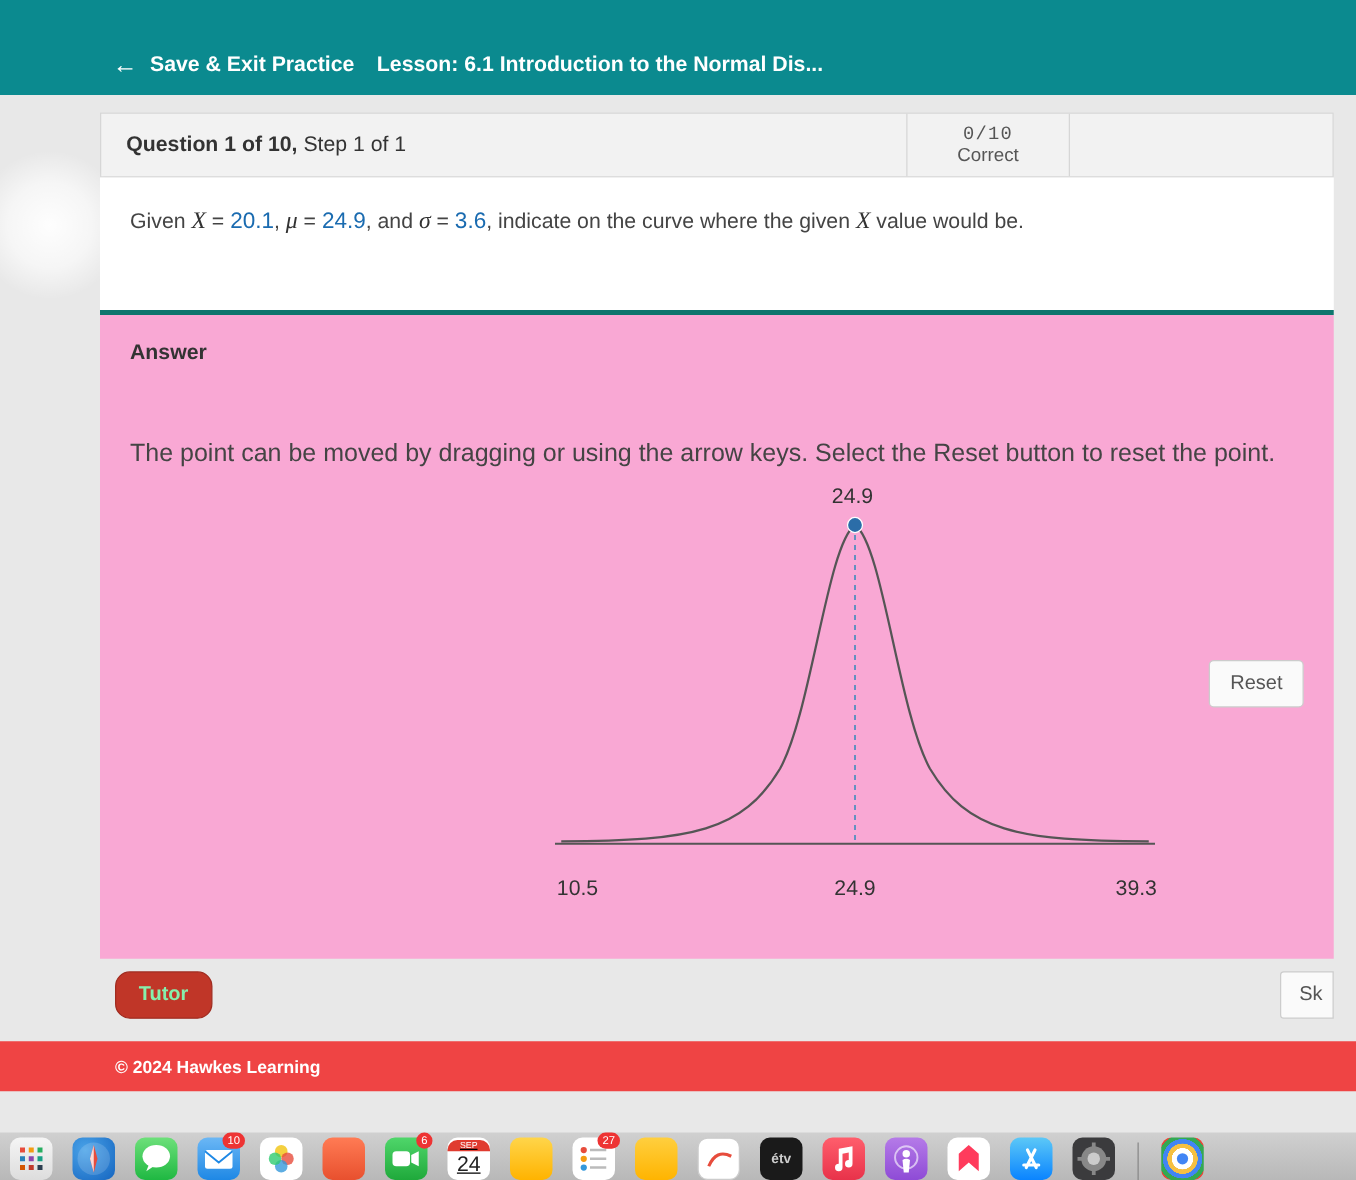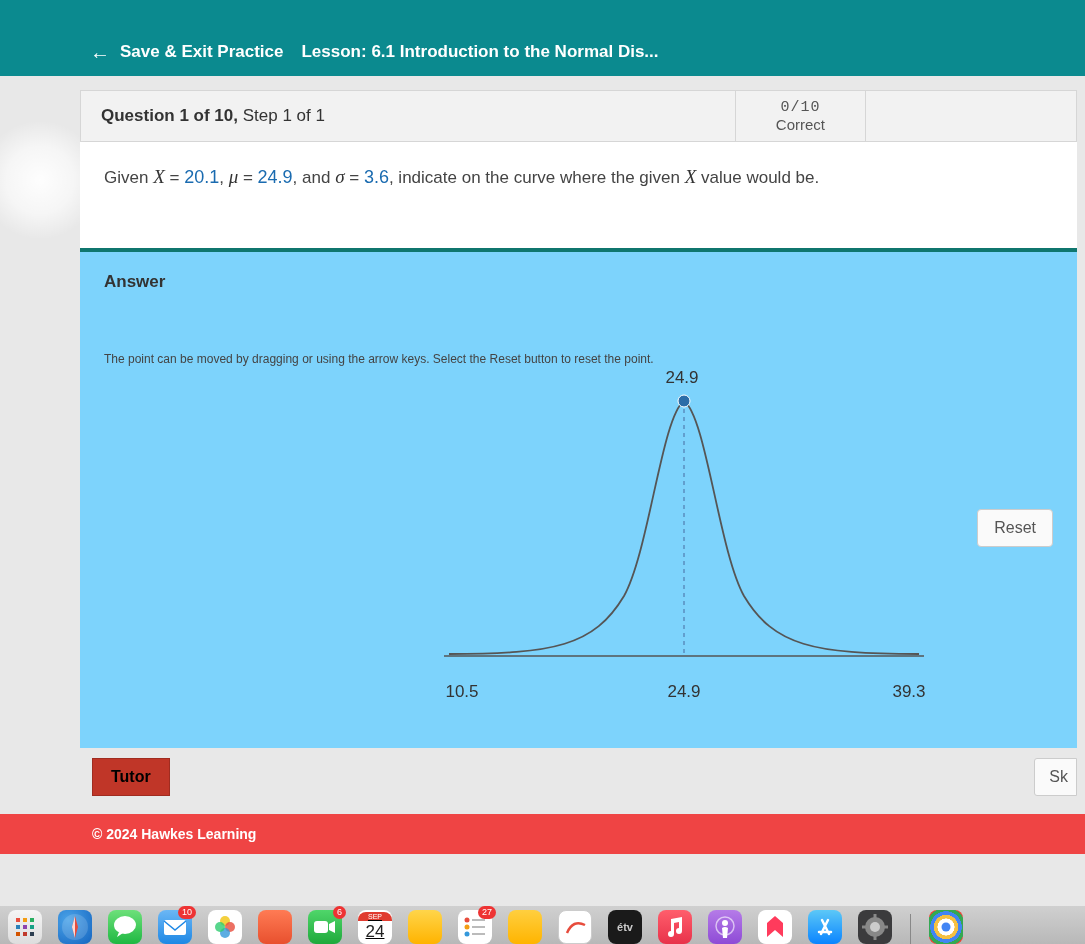--- a/index.html
+++ b/index.html
@@ -2,40 +2,40 @@
 <html><head>
 <meta charset="utf-8">
 <style>
   * { box-sizing: border-box; margin: 0; padding: 0; }
   html, body { width: 1085px; height: 944px; overflow: hidden; font-family: Arial, Helvetica, sans-serif; background: #e8e8e8; }
   .teal-band { background: #0b8a8f; height: 28px; width: 100%; }
   .header-bar { background: #0b8a8f; display: flex; align-items: center; padding: 0 0 0 90px; height: 48px; }
   .save-exit { color: #fff; font-size: 17px; font-weight: 600; display: flex; align-items: center; gap: 10px; padding-right: 18px; cursor: pointer; }
   .arrow-left { font-size: 20px; line-height: 1; }
   .lesson-title { color: #fff; font-size: 17px; font-weight: 600; }
-  .content-wrap { padding: 0 8px 0 80px; }
+  .content-wrap { padding: 0 18px 0 80px; }
   .question-bar { background: #f2f2f2; border: 1px solid #d6d6d6; display: flex; align-items: center; justify-content: space-between; padding: 0 0 0 20px; margin-top: 14px; }
   .q-left { font-size: 17px; color: #333; font-weight: 600; padding: 14px 0; }
   .q-left .step { font-weight: 400; }
   .score-box { border-left: 1px solid #d6d6d6; border-right: 1px solid #d6d6d6; padding: 8px 40px; text-align: center; color: #555; font-size: 15px; margin-right: 210px; }
   .score-box .ratio { font-family: "Courier New", monospace; letter-spacing: 1px; }
   .prompt-area { background: #fff; padding: 24px 24px 60px 24px; font-size: 17px; color: #444; border-bottom: 4px solid #0f766e; }
   .prompt-area .mathvar { font-family: "Times New Roman", serif; font-style: italic; font-size: 19px; color: #333; }
   .prompt-area .mathnum { color: #1a6bb0; font-size: 18px; }
-  .answer-section { background: #7dd3fc; padding: 20px 24px 60px 24px; }
+  .answer-section { background: #f9a8d4; padding: 20px 24px 60px 24px; }
   .answer-label { font-size: 17px; font-weight: 600; color: #333; margin-bottom: 60px; }
-  .instruction { font-size: 12px; color: #444; margin-bottom: 2px; }
+  .instruction { font-size: 20px; color: #444; margin-bottom: 12px; }
   .curve-row { display: flex; align-items: center; }
   .curve-holder { position: relative; width: 560px; height: 320px; margin-left: 330px; }
   .point-label { position: absolute; top: 0; left: 228px; font-size: 17px; color: #333; text-align: center; width: 40px; }
   .axis-labels { position: absolute; bottom: 6px; width: 100%; font-size: 17px; color: #333; }
   .axis-labels span { position: absolute; transform: translateX(-50%); }
   .reset-btn { margin-left: auto; background: #fafafa; border: 1px solid #ccc; border-radius: 4px; padding: 9px 16px; font-size: 16px; color: #555; cursor: pointer; }
   .footer-row { display: flex; align-items: center; padding: 10px 0 10px 12px; background: transparent; }
-  .tutor-btn { background: #c03628; color: #000000; border: 1px solid #a02c20; border-radius: 0; padding: 9px 18px; font-size: 16px; font-weight: 600; cursor: pointer; }
+  .tutor-btn { background: #c03628; color: #86efac; border: 1px solid #a02c20; border-radius: 12px; padding: 9px 18px; font-size: 16px; font-weight: 600; cursor: pointer; }
   .skip-btn { margin-left: auto; background: #fafafa; border: 1px solid #ccc; border-left: 1px solid #ccc; border-radius: 3px 0 0 3px; padding: 9px 8px 9px 14px; font-size: 16px; color: #555; cursor: pointer; }
   .copyright-bar { background: #ef4444; color: #fff; font-size: 14px; font-weight: 600; padding: 12px 0 12px 92px; margin-top: 8px; }
   .dock { height: 38px; background: linear-gradient(#d0d0d0, #b8b8b8); display: flex; align-items: flex-end; gap: 16px; padding: 0 8px; position: absolute; bottom: 0; left: 0; right: 0; }
   .dock-icon { width: 34px; height: 34px; border-radius: 8px; position: relative; flex-shrink: 0; }
   .dock-badge { position: absolute; top: -4px; right: -4px; background: #e33; color: #fff; font-size: 9px; border-radius: 8px; padding: 0 4px; line-height: 13px; min-width: 13px; text-align: center; }
   .cal-icon { background: #fff; display: flex; flex-direction: column; align-items: center; justify-content: center; text-decoration: underline; }
   .cal-icon .top { background: #e03b2f; color: #fff; font-size: 7px; width: 100%; text-align: center; border-radius: 8px 8px 0 0; line-height: 9px; }
   .cal-icon .num { font-size: 17px; font-weight: 400; color: #222; line-height: 22px; }
   .glare { position: absolute; top: 120px; left: -20px; width: 120px; height: 120px; background: radial-gradient(circle, rgba(255,255,255,0.95) 0%, rgba(255,255,255,0.6) 40%, rgba(255,255,255,0) 70%); border-radius: 50%; pointer-events: none; }
 </style>

